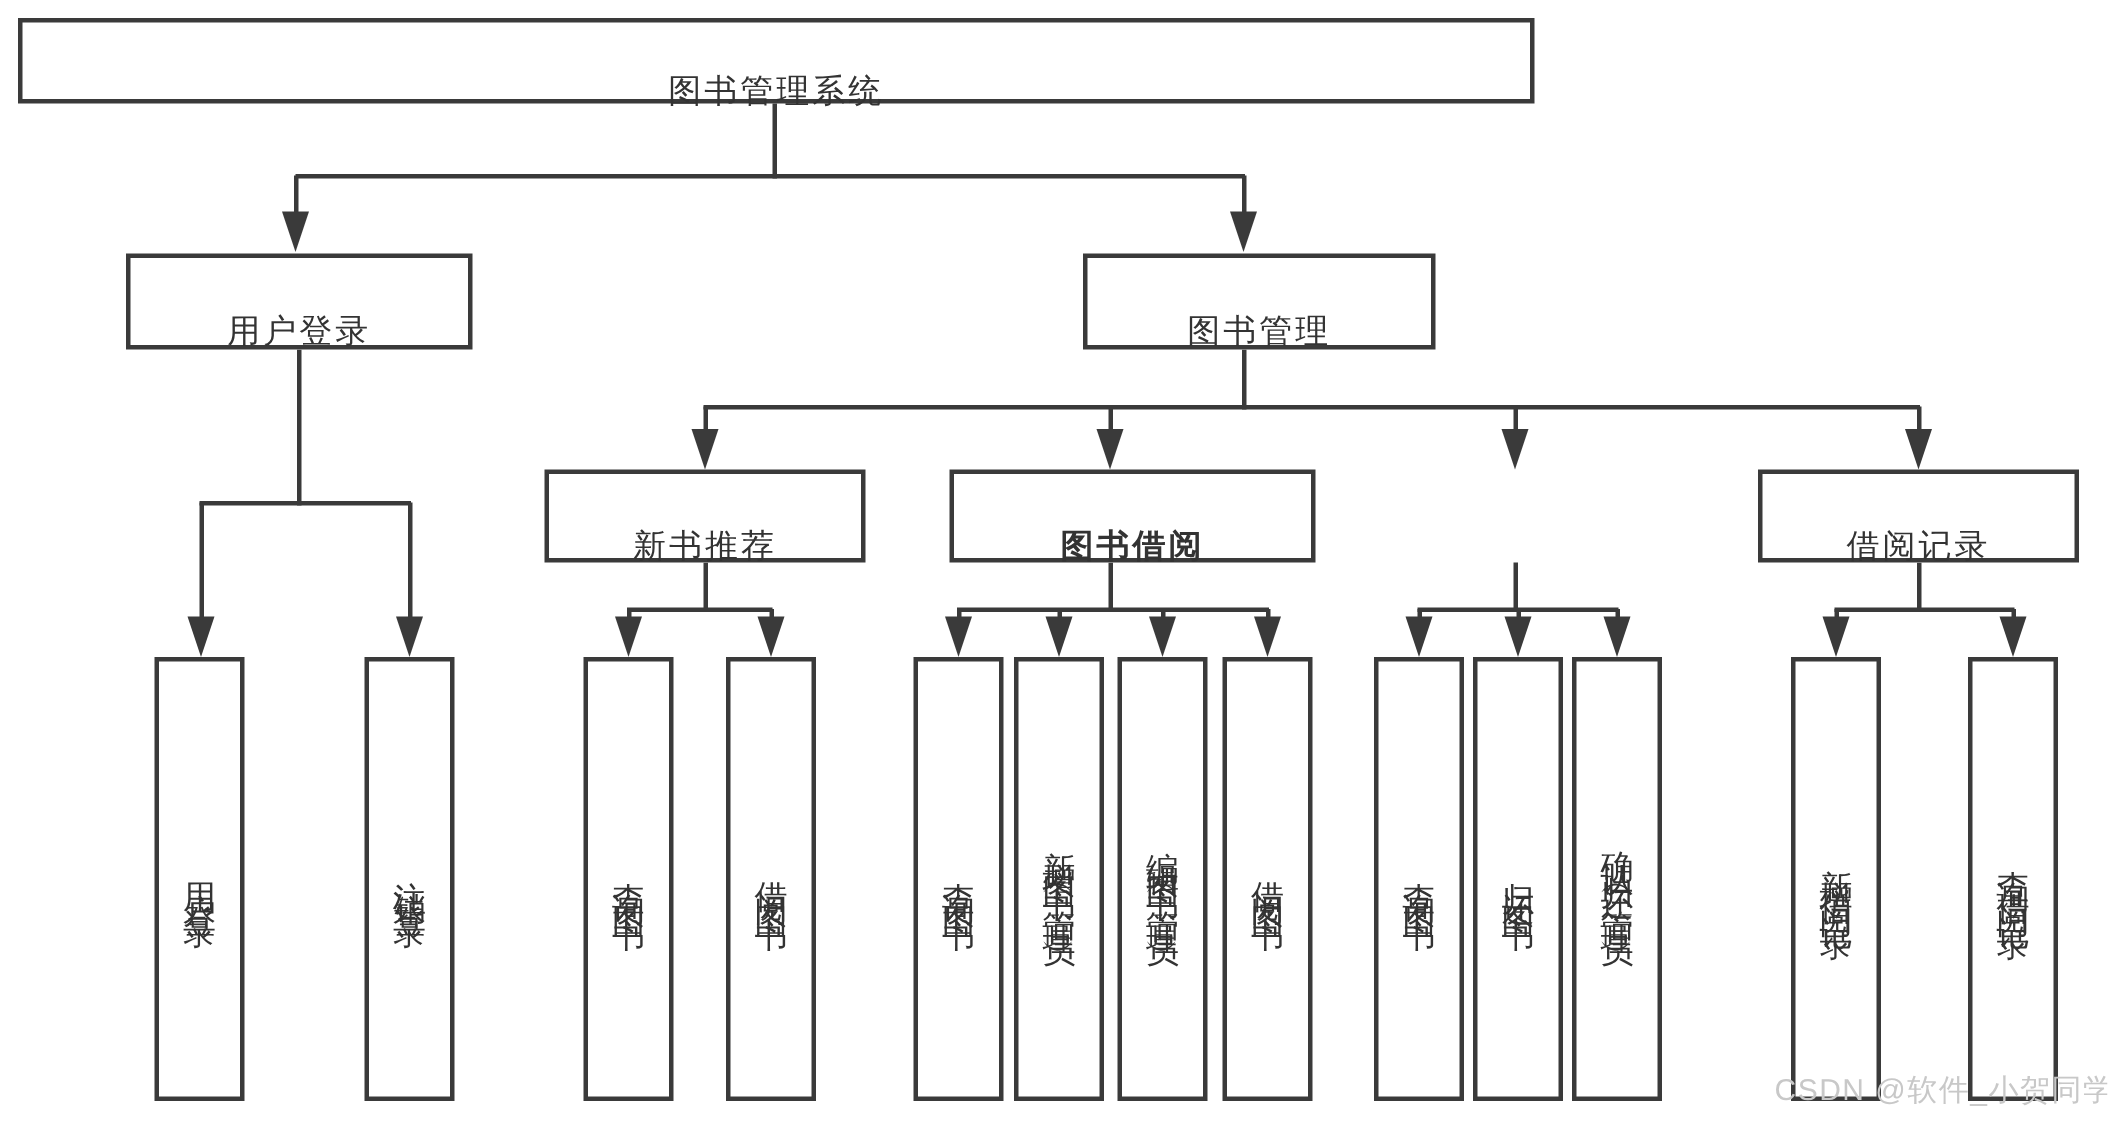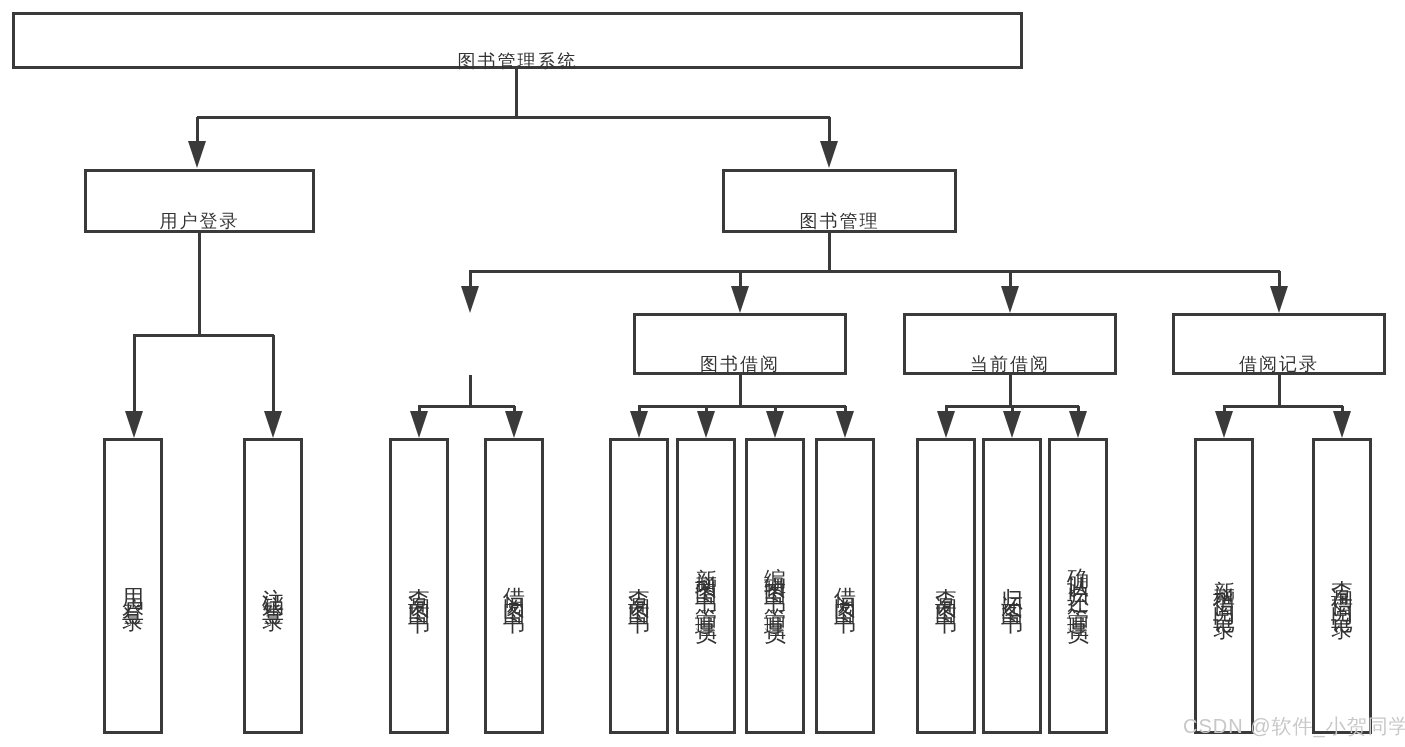--- a/index.html
+++ b/index.html
@@ -13,21 +13,21 @@
   .box {
     position:absolute;
     border:3px solid var(--line, #3a3a3a);
     background:#ffffff;
     box-sizing:border-box;
     display:flex; align-items:center; justify-content:center;
     color:var(--text, #333333);
     z-index:2;
   }
   .h-label {
-    font-size:18px;
+    font-size:22px;
     letter-spacing:2px;
     white-space:nowrap;
     margin-top:40px;
   }
   .v-label {
     writing-mode:vertical-rl;
     text-orientation:mixed;
     font-size:22px;
     line-height:1;
     letter-spacing:8px;
@@ -48,21 +48,21 @@
     color:var(--wm, #c8c8c8);
     z-index:3;
     white-space:nowrap;
   }
 
   
   .n-root    { left:12px;   top:12px;  width:1011px; height:57px; }
   .n-login   { left:84px;   top:169px; width:231px;  height:64px; }
   .n-mgmt    { left:722px;  top:169px; width:235px;  height:64px; }
   .n-newbook { left:363px;  top:313px; width:214px;  height:62px; }
-  .n-borrow  { left:633px;  top:313px; width:214px;  height:62px; }
+  .n-borrow  { left:633px;  top:313px; width:244px;  height:62px;font-weight:bold; }
   .n-current { left:903px;  top:313px; width:214px;  height:62px; }
   .n-records { left:1172px; top:313px; width:214px;  height:62px; }
   .leaf      { top:438px; width:60px; height:296px; }
   .l-ul1 { left:103px; }  .l-ul2 { left:243px; }
   .l-a1  { left:389px; }  .l-a2  { left:484px; }
   .l-b1  { left:609px; }  .l-b2  { left:676px; }  .l-b3 { left:745px; }  .l-b4 { left:815px; }
   .l-c1  { left:916px; }  .l-c2  { left:982px; }  .l-c3 { left:1048px; }
   .l-d1  { left:1194px; } .l-d2  { left:1312px; }
 </style>
 </head>
@@ -74,25 +74,25 @@
     <span class="h-label">图书管理系统</span>
   </div>
 
   <div class="box n-login">
     <span class="h-label">用户登录</span>
   </div>
   <div class="box n-mgmt">
     <span class="h-label">图书管理</span>
   </div>
 
+  <div class="box n-newbook">
+    <span class="h-label">新书推荐</span>
+  </div>
   <div class="box n-borrow">
     <span class="h-label">图书借阅</span>
-  </div>
-  <div class="box n-current">
-    <span class="h-label">当前借阅</span>
   </div>
   <div class="box n-records">
     <span class="h-label">借阅记录</span>
   </div>
 
   <div class="box leaf l-ul1">
     <span class="v-label">用户登录</span>
   </div>
   <div class="box leaf l-ul2">
     <span class="v-label">注销登录</span>

